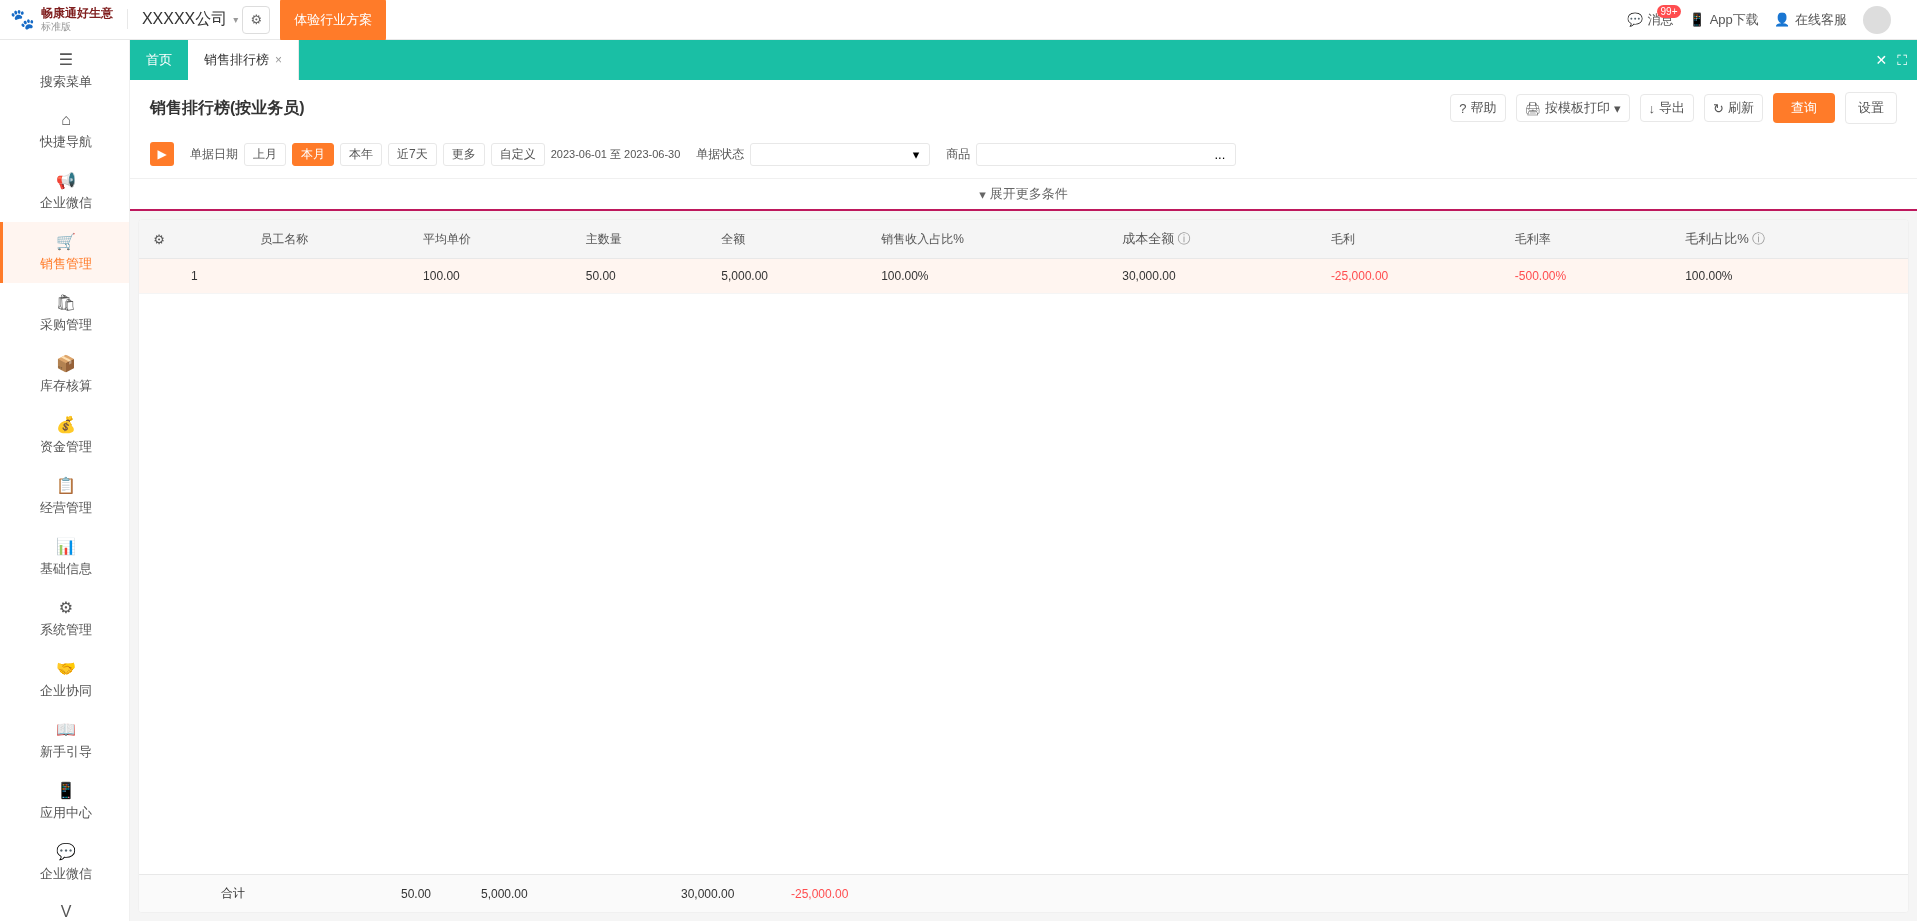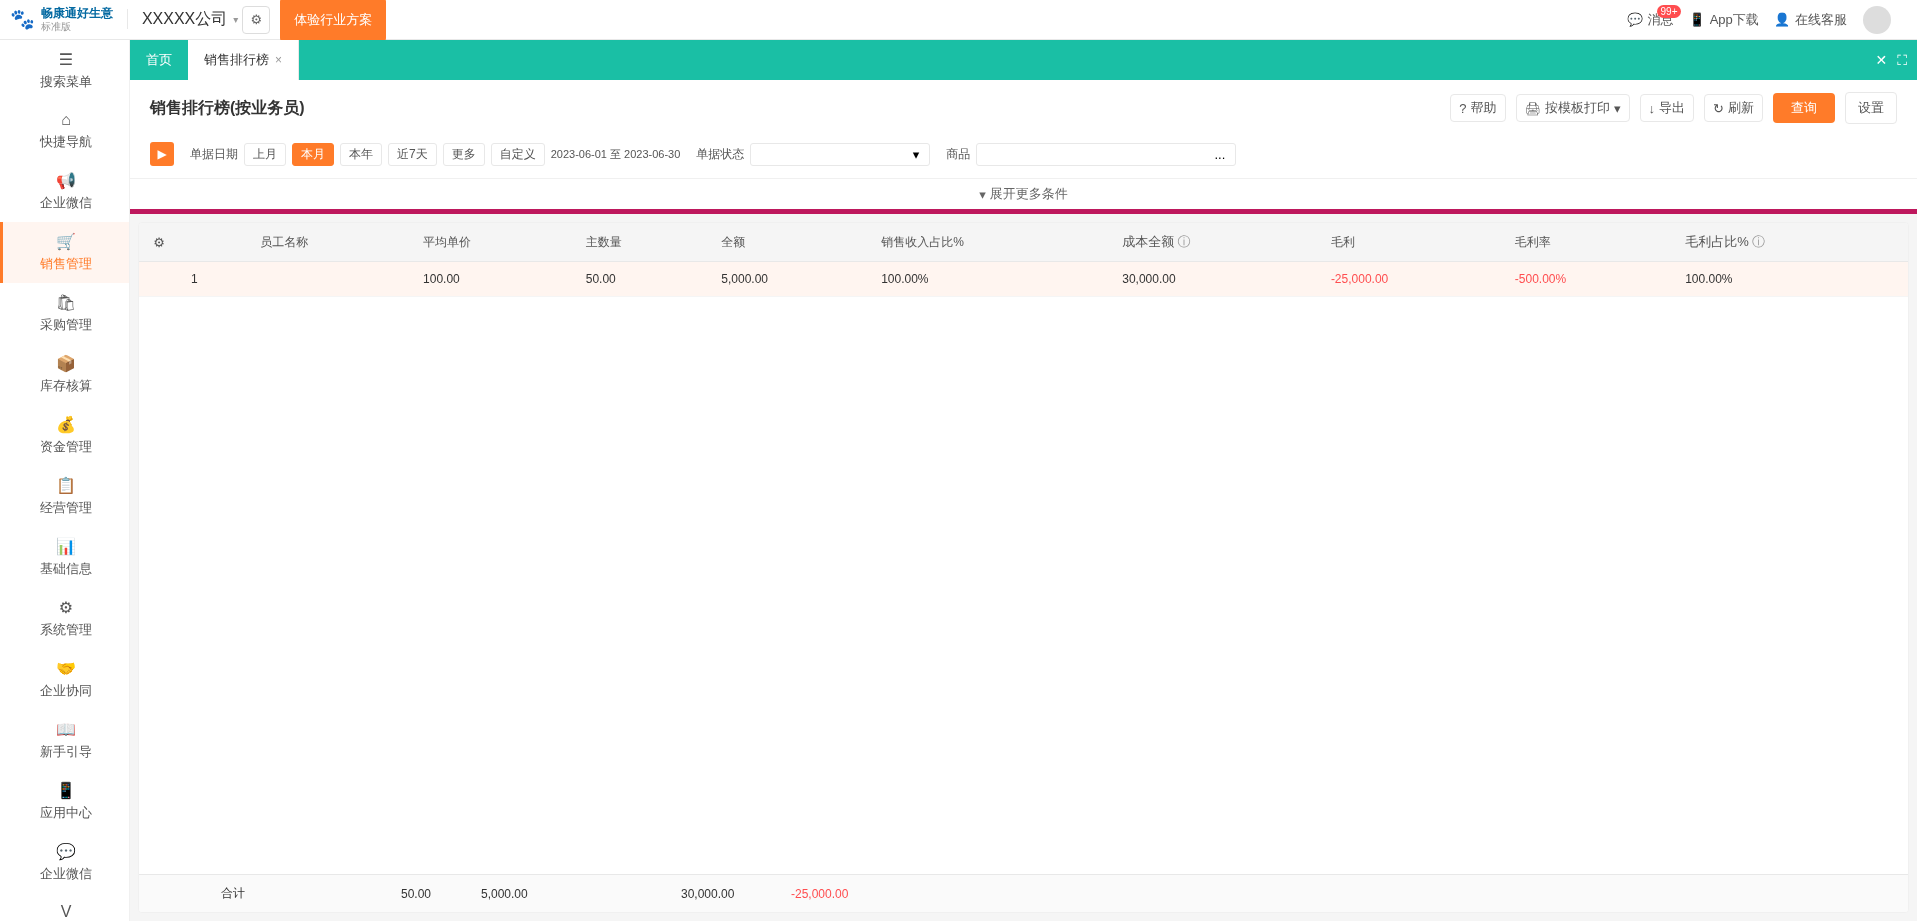--- a/index.html
+++ b/index.html
@@ -163,21 +163,21 @@
       display: flex;
       flex-direction: column;
       overflow: hidden;
       background: #f5f5f5;
     }
 
     
     .page-header {
       background: #fff;
       padding: 12px 20px 0 20px;
-      border-bottom: 5px solid #be185d;
+      border-bottom: 2px solid #be185d;
       flex-shrink: 0;
     }
     .page-title-row {
       display: flex;
       align-items: center;
       justify-content: space-between;
       margin-bottom: 10px;
     }
     .page-title {
       font-size: 16px;
@@ -336,21 +336,21 @@
     }
     .footer-cell.red-text { color: #ff4d4f; }
   </style>
 </head>
 <body>
 
 <div class="top-header">
   <div class="company-selector">
     <span style="color:#ff7b29; font-size:20px;">🐾</span>
     <div style="display:flex;flex-direction:column;line-height:1.2;">
-      <span style="font-size:12px;color:#0369a1;font-weight:bold;">畅康通好生意</span>
+      <span style="font-size:12px;color:#7f1d1d;font-weight:bold;">畅康通好生意</span>
       <span style="font-size:10px;color:#999;">标准版</span>
     </div>
     <span style="width:1px;height:20px;background:#e8e8e8;margin:0 8px;"></span>
     <span style="font-size:16px;">XXXXX公司</span>
     <span class="chevron">▾</span>
   </div>
   <div class="gear-btn">
     <span>⚙</span>
   </div>
   <button class="trial-btn">体验行业方案</button>

